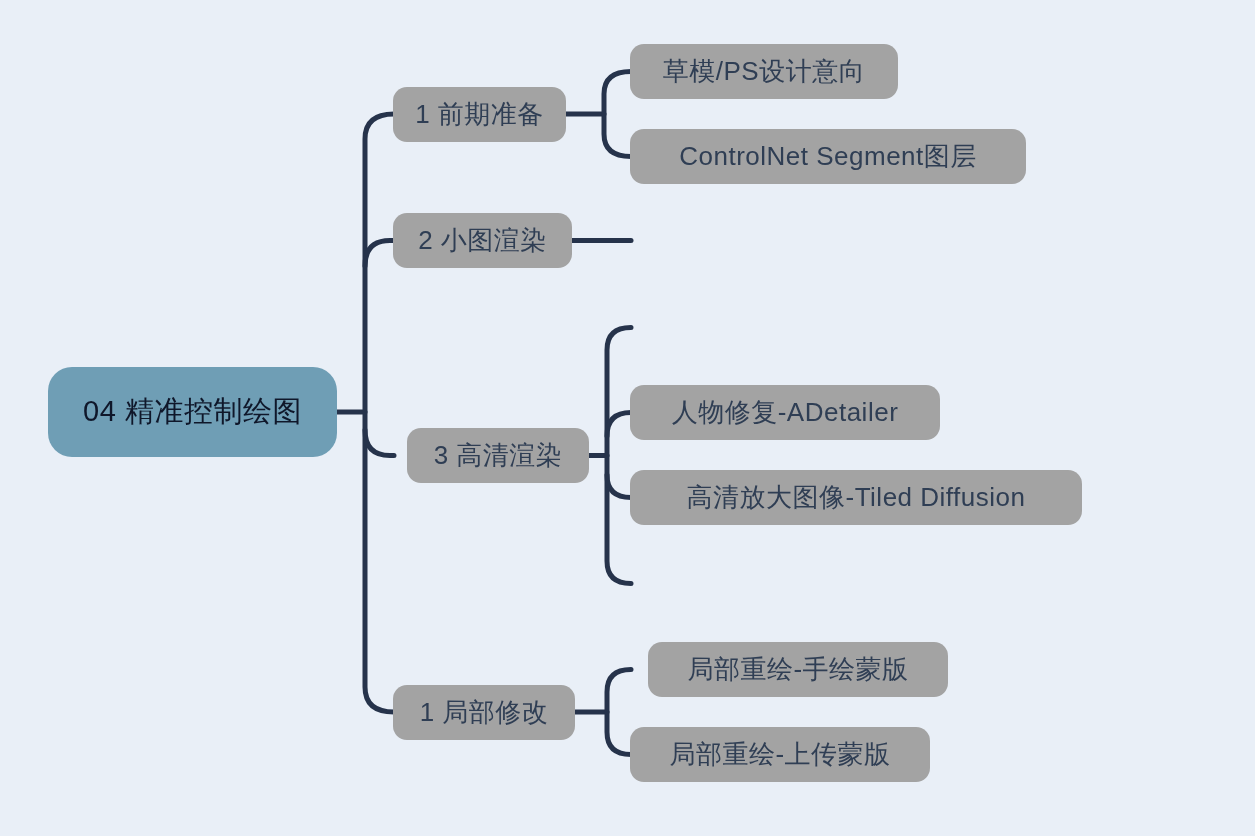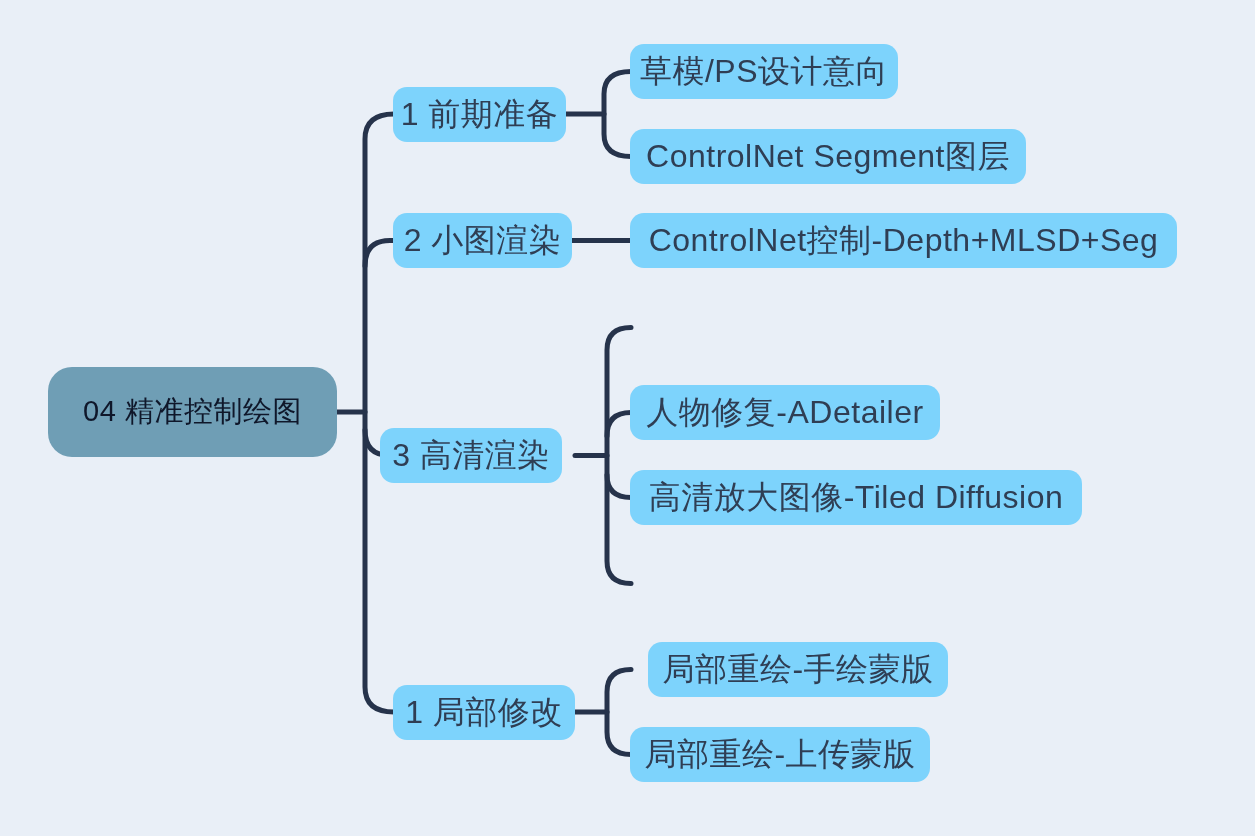--- a/index.html
+++ b/index.html
@@ -14,40 +14,40 @@
     overflow: hidden;
   }
   svg.connectors {
     position: absolute; left: 0; top: 0;
     width: 1255px; height: 836px;
   }
   svg.connectors path { stroke: #26334b; stroke-width: 5; fill: none; stroke-linecap: round; }
   .node {
     position: absolute;
     display: flex; align-items: center; justify-content: center;
-    background: #7dd3fc;
+    background: #a3a3a3;
     color: #2f3e54;
     border-radius: 14px;
-    font-size: 32px;
+    font-size: 26px;
     font-weight: 500;
     white-space: nowrap;
     letter-spacing: 0.5px;
   }
   .node.root {
     background: #6f9eb5;
     color: #0f172a;
     border-radius: 24px;
     font-size: 29px;
     font-weight: 500;
   }
   
   #n-root { left: 48px;  top: 367px; width: 289px; height: 90px; }
   #n-b1   { left: 393px; top: 87px;  width: 173px; height: 55px; }
   #n-b2   { left: 393px; top: 213px; width: 179px; height: 55px; }
-  #n-b3   { left: 380px; top: 428px; width: 182px; height: 55px; }
+  #n-b3   { left: 407px; top: 428px; width: 182px; height: 55px; }
   #n-b4   { left: 393px; top: 685px; width: 182px; height: 55px; }
   #n-c1-1 { left: 630px; top: 44px;  width: 268px; height: 55px; }
   #n-c1-2 { left: 630px; top: 129px; width: 396px; height: 55px; }
   #n-c2-1 { left: 630px; top: 213px; width: 547px; height: 55px; }
   #n-c3-1 { left: 630px; top: 300px; width: 552px; height: 55px; }
   #n-c3-2 { left: 630px; top: 385px; width: 310px; height: 55px; }
   #n-c3-3 { left: 630px; top: 470px; width: 452px; height: 55px; }
   #n-c3-4 { left: 630px; top: 556px; width: 538px; height: 55px; }
   #n-c4-1 { left: 648px; top: 642px; width: 300px; height: 55px; }
   #n-c4-2 { left: 630px; top: 727px; width: 300px; height: 55px; }
@@ -84,21 +84,20 @@
   <div id="n-root" class="node root">04 精准控制绘图</div>
 
   <div id="n-b1" class="node">1 前期准备</div>
   <div id="n-b2" class="node">2 小图渲染</div>
   <div id="n-b3" class="node">3 高清渲染</div>
   <div id="n-b4" class="node">1 局部修改</div>
 
   <div id="n-c1-1" class="node">草模/PS设计意向</div>
   <div id="n-c1-2" class="node">ControlNet Segment图层</div>
 
-  <div id="n-c2-1" class="node">ControlNet控制-Depth+MLSD+Seg</div>
 
   <div id="n-c3-2" class="node">人物修复-ADetailer</div>
   <div id="n-c3-3" class="node">高清放大图像-Tiled Diffusion</div>
 
   <div id="n-c4-1" class="node">局部重绘-手绘蒙版</div>
   <div id="n-c4-2" class="node">局部重绘-上传蒙版</div>
 
 </div>
 
 </body></html>

